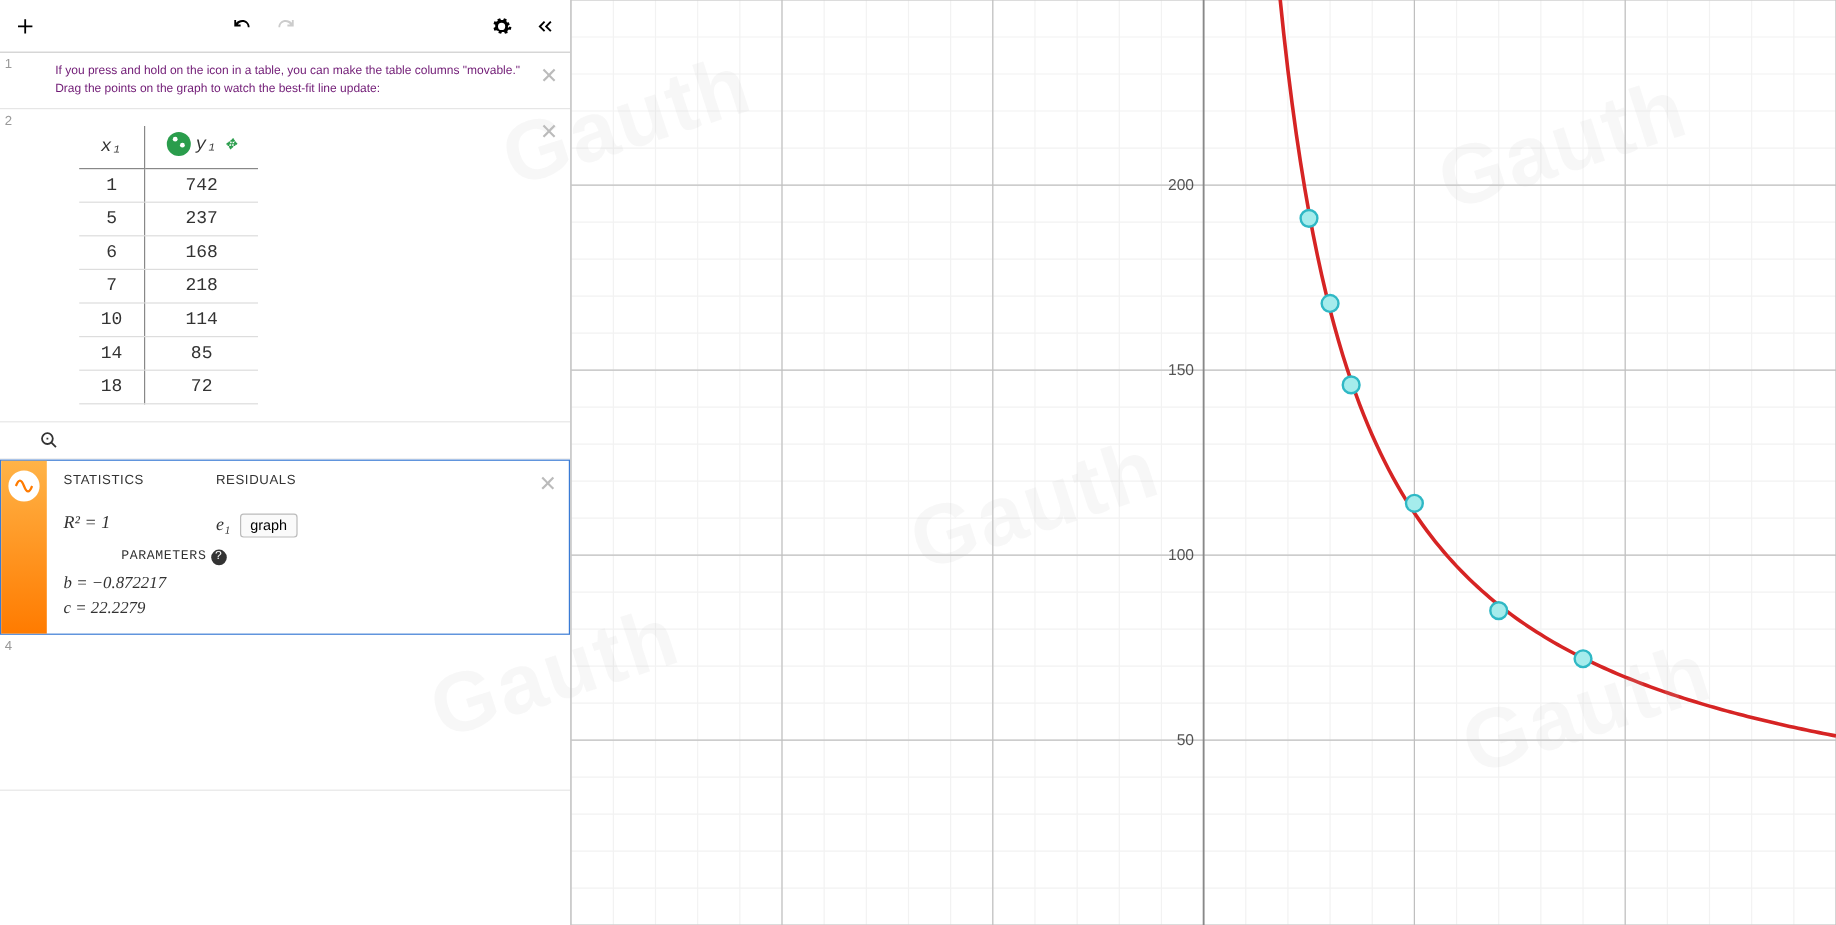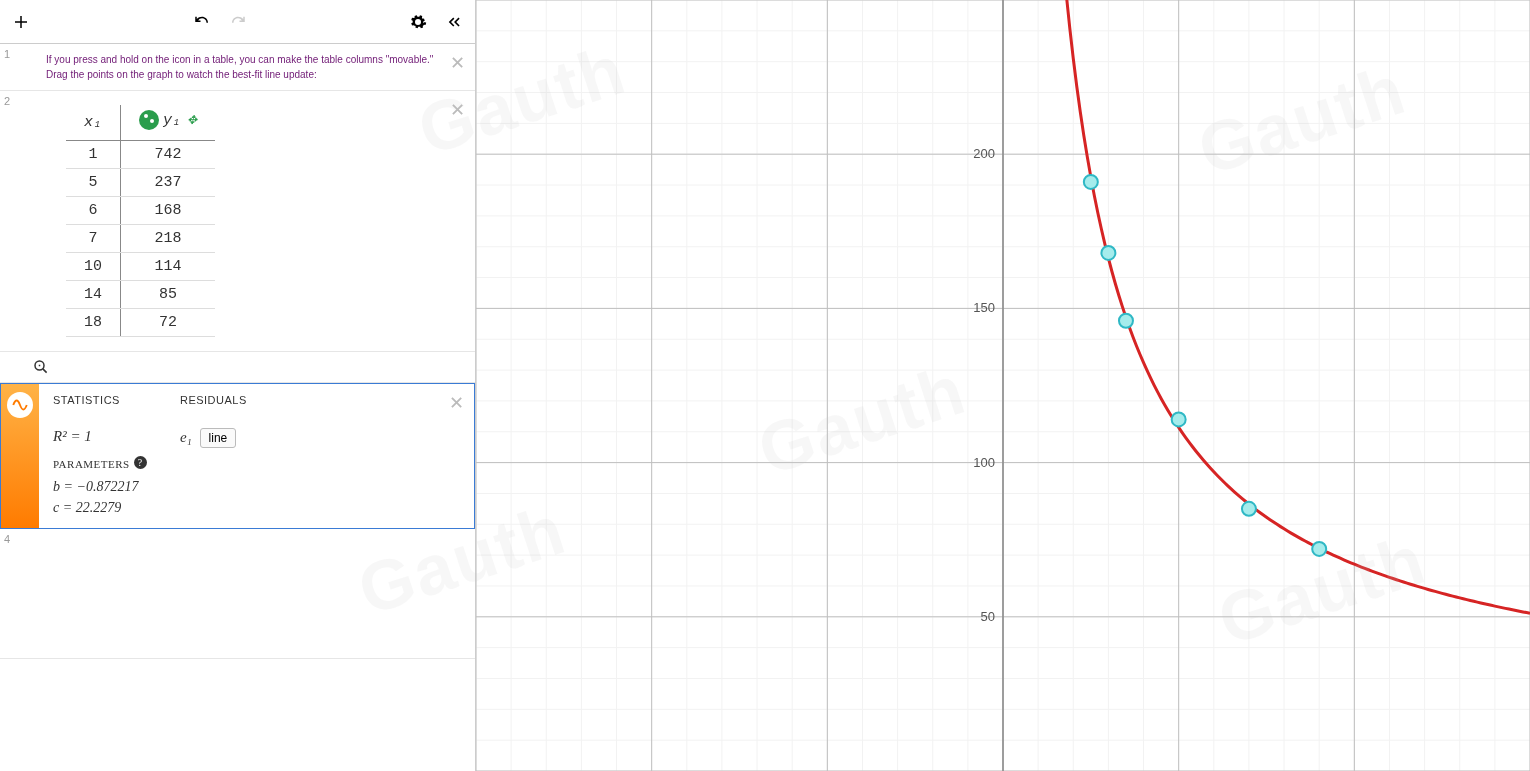--- a/index.html
+++ b/index.html
@@ -38,21 +38,21 @@
 .reg-icon-tab .sine { width:26px; height:26px; border-radius:50%; background:#fff; display:flex; align-items:center; justify-content:center; }
 .reg-body { flex:1; padding: 10px 36px 10px 14px; position:relative; }
 .formula { font-family:'Times New Roman', serif; font-style:italic; font-size:20px; margin-bottom:12px; }
 .formula .sub { font-size:12px; vertical-align:sub; }
 .formula .sup { font-size:12px; vertical-align:super; }
 .stat-cols { display:flex; gap:60px; margin-bottom:8px; }
 .stat-label { font-size:11px; letter-spacing:0.5px; color:#333; margin-bottom:22px; }
 .stat-val { font-family:'Times New Roman', serif; font-style:italic; font-size:15px; }
 .plot-btn { font-size:12px; padding:2px 8px; border:1px solid #bbb; background:#fafafa; border-radius:3px; cursor:pointer; font-style:normal; margin-left:4px;}
 .params { font-family:'Times New Roman', serif; font-style:italic; font-size:14px; line-height:1.5; }
-.params-label { font-size:11px; letter-spacing:0.5px; margin-bottom:3px; display:flex; gap:4px; font-style:normal; font-family:Liberation Serif, serif;}
+.params-label { font-size:11px; letter-spacing:0.5px; margin-bottom:3px; display:flex; align-items:center; gap:4px; font-style:normal; font-family:Liberation Mono, monospace;margin-left:48px;}
 .help-q { width:13px; height:13px; border-radius:50%; background:#333; color:#fff; font-size:10px; display:inline-flex; align-items:center; justify-content:center; }
 
 .row4 { padding: 0; height: 130px; }
 .row4 .row-index { padding-top:4px;}
 
 .graph { flex:1; position:relative; background:#fff; }
 .graph svg { width:100%; height:100%; }
 
 .watermark { position:absolute; font-size:70px; font-weight:700; color:rgba(200,200,200,0.14); transform:rotate(-18deg); pointer-events:none; user-select:none; letter-spacing:2px;}
 </style>
@@ -175,21 +175,21 @@
         <div class="reg-body">
           <div class="stat-cols">
             <div>
               <div class="stat-label">STATISTICS</div>
               <div class="stat-val">R² = 1</div>
             </div>
             <div>
               <div class="stat-label">RESIDUALS</div>
               <div class="stat-val">
                 <span>e₁</span>
-                <button class="plot-btn">line</button>
+                <button class="plot-btn">graph</button>
               </div>
             </div>
           </div>
           <div class="params">
             <div class="params-label">
               <span>PARAMETERS</span>
               <span class="help-q">?</span>
             </div>
             <div>b = −0.872217</div>
             <div>c = 22.2279</div>

